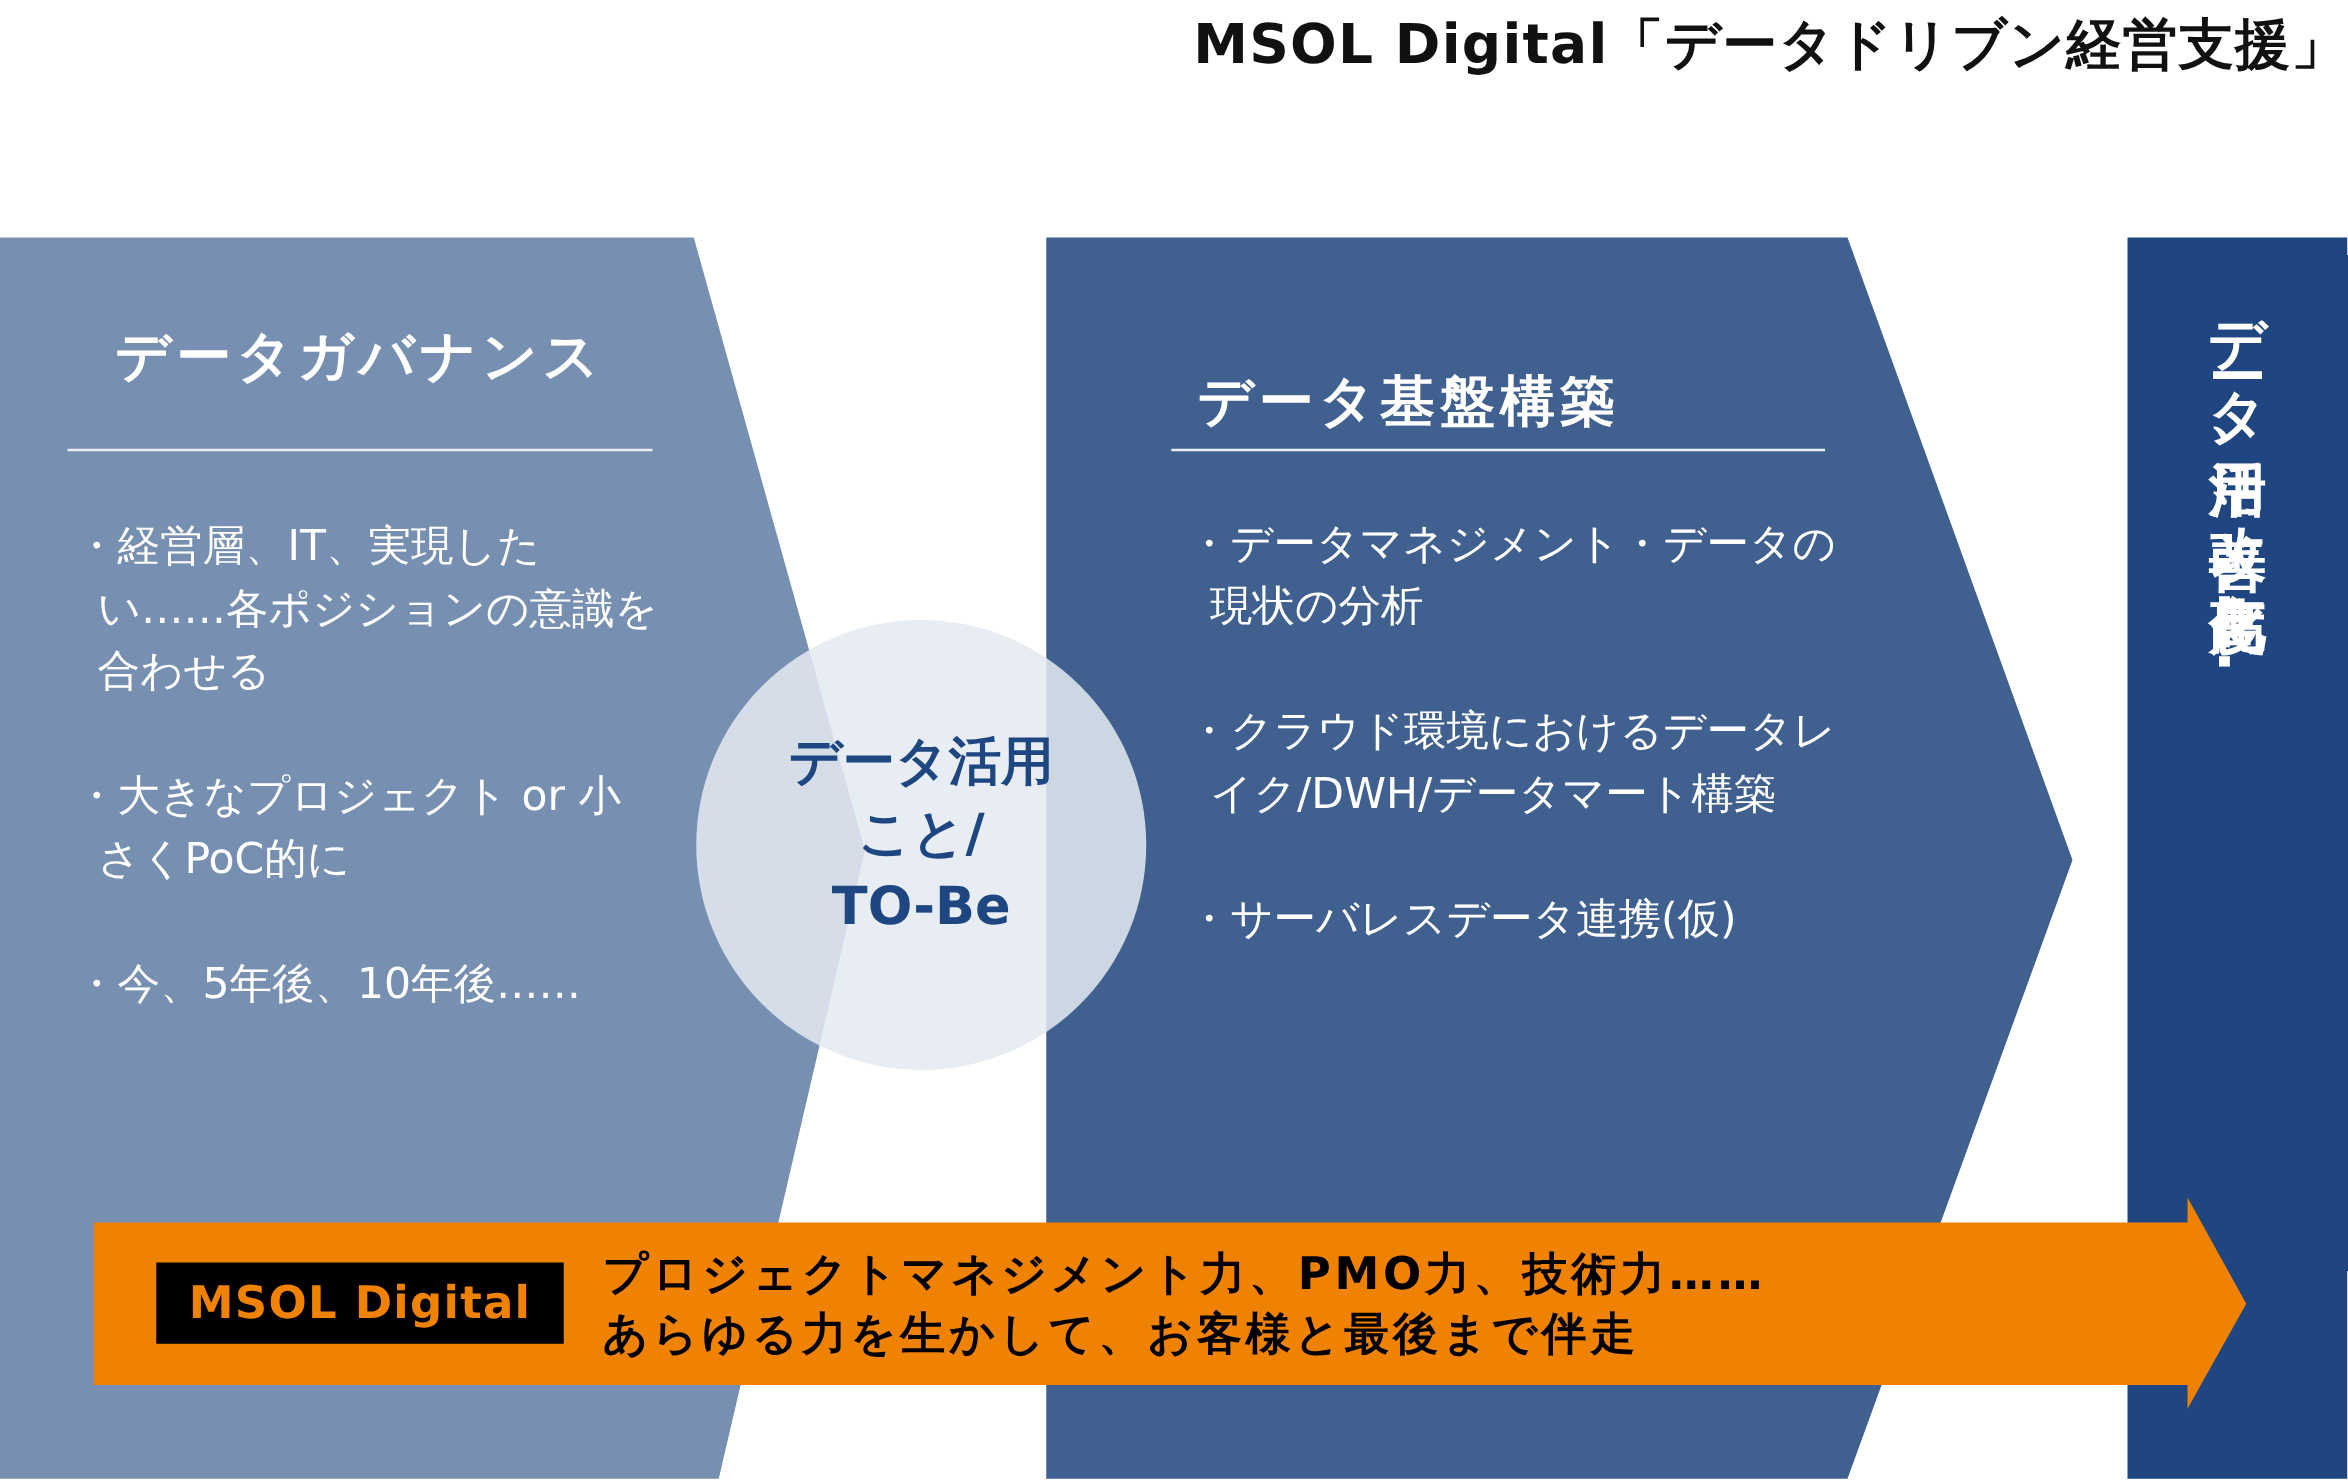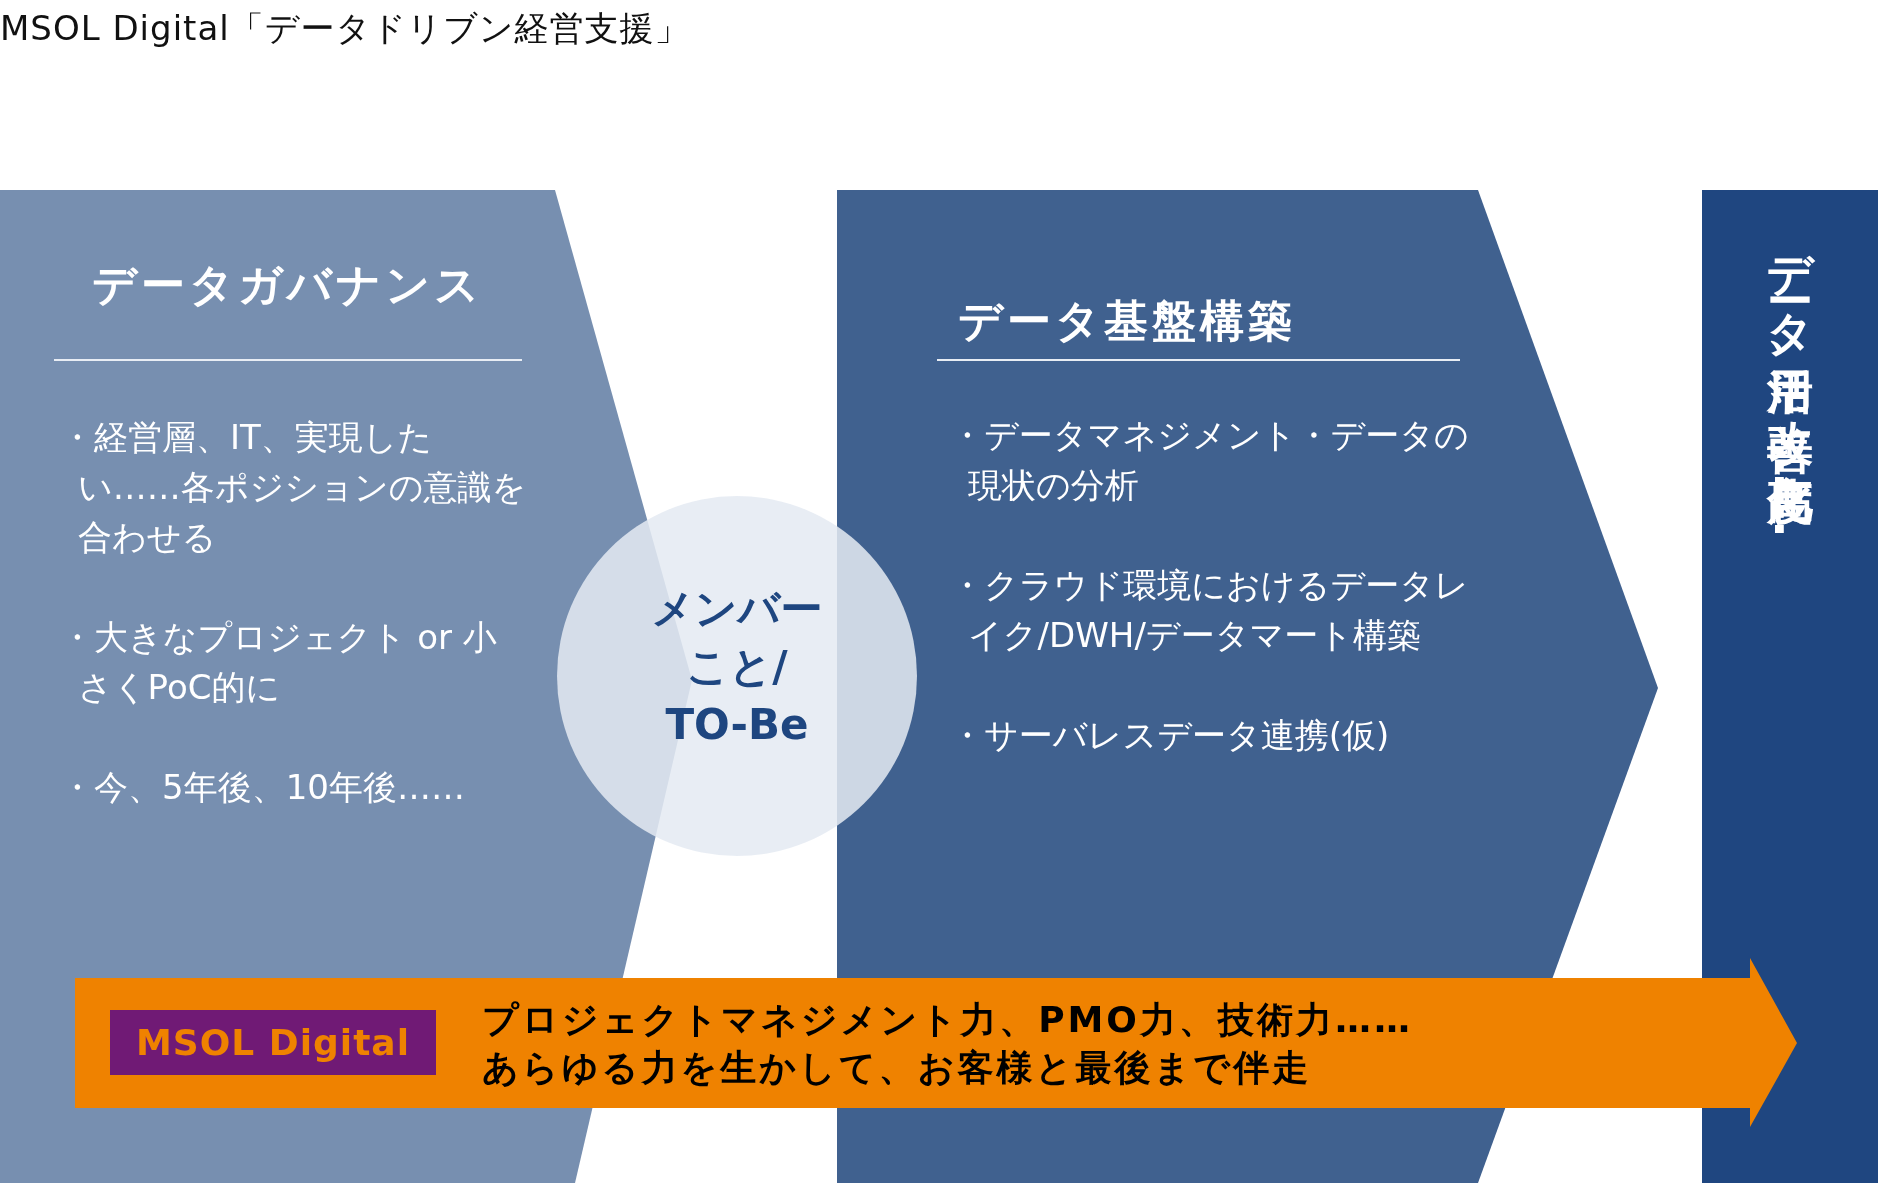--- a/index.html
+++ b/index.html
@@ -1,31 +1,31 @@
 <!DOCTYPE html>
 <html><head>
 <meta charset="utf-8">
 <style>
   html, body { margin:0; padding:0; background:#ffffff; }
   body { width:1878px; height:1185px; position:relative; overflow:hidden;
          font-family:"DejaVu Sans","Liberation Sans",sans-serif; }
-  .title { position:absolute; left:0; right:0; top:6px; text-align:left;
-           font-size:34px; font-weight:normal; color:#111; letter-spacing:1px; }
+  .title { position:absolute; left:0; right:0; top:6px; text-align:right;
+           font-size:44px; font-weight:bold; color:#111; letter-spacing:1px; }
   svg.shapes { position:absolute; left:0; top:0; }
   .panel-title { position:absolute; color:#fff; font-weight:bold; font-size:44px; letter-spacing:4px; }
   .rule { position:absolute; height:2px; background:#e8edf4; }
   .bullets { position:absolute; color:#fff; font-size:34px; line-height:50px; }
   .bullets .item { margin-bottom:50px; padding-left:18px; text-indent:-18px; }
   .bullets .item:last-child { margin-bottom:0; }
   .circle-text { position:absolute; left:557px; top:580px; width:360px; text-align:center;
                  color:#1e4680; font-weight:bold; font-size:42px; line-height:58px; }
   .vertical { position:absolute; left:1746px; top:222px; width:90px;
               writing-mode:vertical-rl; color:#fff; font-weight:bold; font-size:46px;
               letter-spacing:2px; line-height:90px; text-align:start; }
-  .badge { position:absolute; left:110px; top:1010px; width:326px; height:65px; background:#701a75;
+  .badge { position:absolute; left:125px; top:1010px; width:326px; height:65px; background:#000000;
            color:#ef8200; font-weight:bold; font-size:36px; line-height:65px; text-align:center;
            letter-spacing:1px; }
   .arrow-text { position:absolute; left:482px; top:996px; color:#000000; font-weight:bold;
                 font-size:36px; line-height:48px; letter-spacing:3px; }
 </style>
 </head>
 <body>
 
 <div class="title">MSOL Digital「データドリブン経営支援」</div>
 
@@ -52,21 +52,21 @@
 
 <div class="panel-title" style="left:958px; top:256px;margin-top:36px;">データ基盤構築</div>
 <div class="rule" style="left:937px; top:359px; width:523px;"></div>
 <div class="bullets" style="left:950px; top:410px; width:520px;">
   <div class="item">・データマネジメント・データの現状の分析</div>
   <div class="item">・クラウド環境におけるデータレイク/DWH/データマート構築</div>
   <div class="item">・サーバレスデータ連携(仮)</div>
 </div>
 
 <div class="circle-text">
-  <div>メンバー</div>
+  <div>データ活用</div>
   <div>こと/</div>
   <div>TO-Be</div>
 </div>
 
 <div class="vertical">データ活用、改善、高度化……</div>
 
 <div class="badge">MSOL Digital</div>
 <div class="arrow-text">
   <div>プロジェクトマネジメント力、PMO力、技術力……</div>
   <div>あらゆる力を生かして、お客様と最後まで伴走</div>

